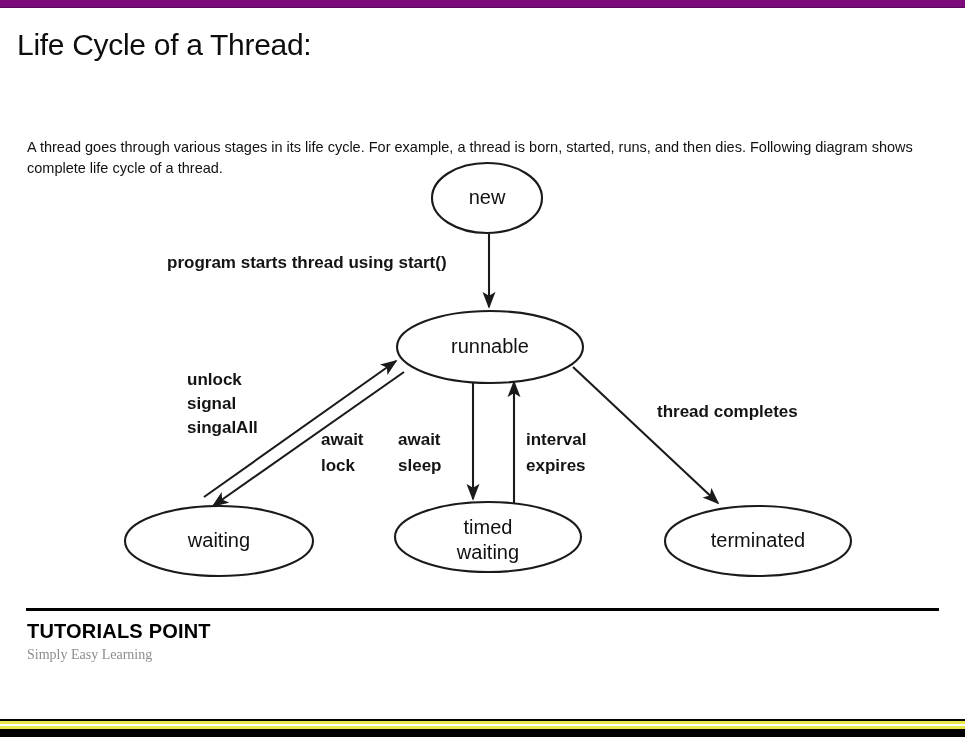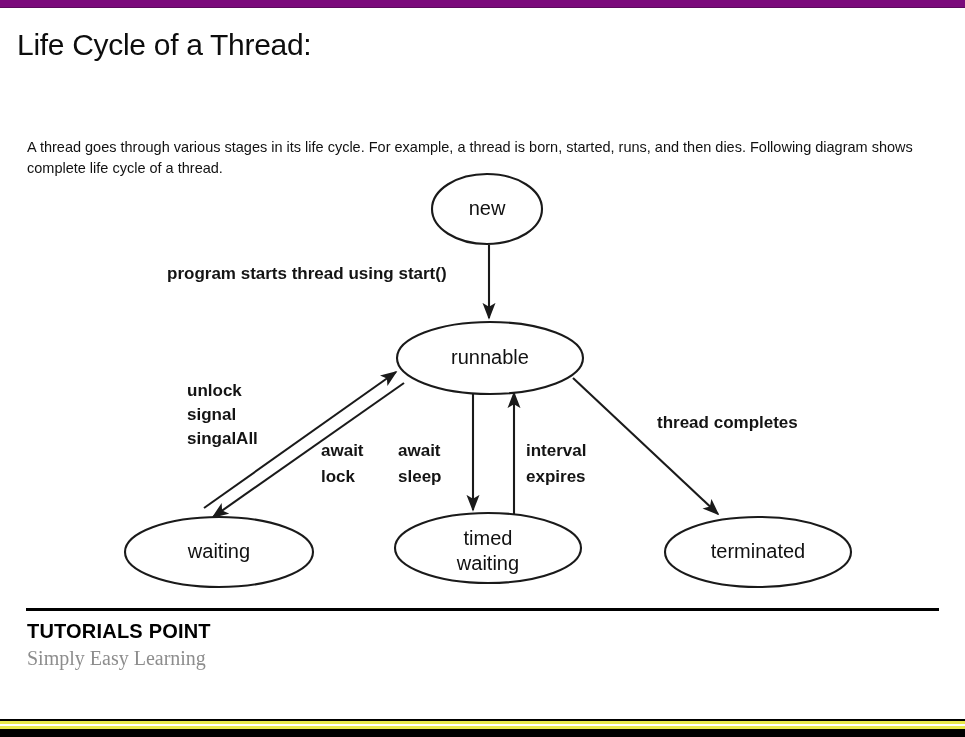--- a/index.html
+++ b/index.html
@@ -47,21 +47,21 @@
     line-height: 21px;
     color: #111111;
     font-family: Liberation Sans, sans-serif;
     margin-top: 47px;
   }
 
   
   #diagram-wrap {
     position: absolute;
     left: 0;
-    top: 150px;
+    top: 139px;
     width: 965px;
     height: 450px;
   }
   #diagram-svg {
     display: block;
   }
   .node-label {
     font-family: "Liberation Sans", sans-serif;
     font-size: 20px;
     fill: #111111;
@@ -101,21 +101,21 @@
     font-size: 20px;
     font-weight: bold;
     color: #000000;
     font-family: "Liberation Sans", sans-serif;
     letter-spacing: 0.2px;
   }
   #brand-tagline {
     position: absolute;
     left: 27px;
     top: 647px;
-    font-size: 20px;
+    font-size: 14px;
     color: #8d8d8d;
     font-family: "Liberation Serif", serif;
   }
 
   
   #bottom-stripes {
     position: absolute;
     left: 0;
     bottom: 0;
     width: 965px;

